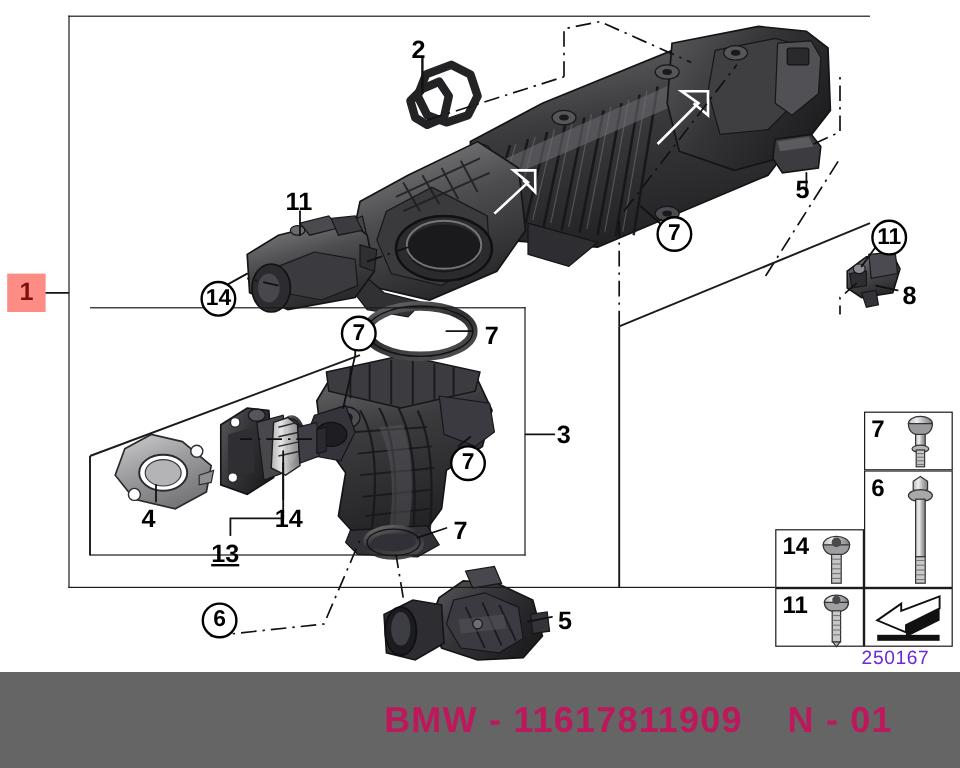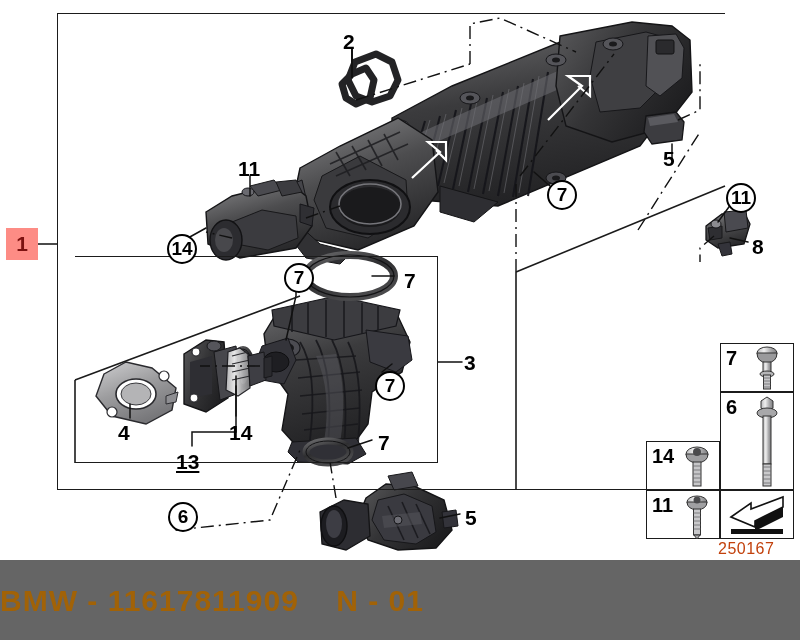--- a/index.html
+++ b/index.html
@@ -15,22 +15,22 @@
   }
   
   #footer-bar {
     position: absolute; left: 0; top: 560px;
     width: 800px; height: 80px;
     background: #656565;
   }
   #footer-text {
     position: absolute; left: 0; top: 584px;
     width: 744px;
-    text-align: left;
-    color: #a16207;
+    text-align: right;
+    color: #be185d;
     font-size: 30px;
     font-weight: bold;
     letter-spacing: 1px;
     white-space: pre;
   }
   
   .frame {
     position: absolute;
     box-sizing: border-box;
     border: 1.6px solid #1b1b1b;
@@ -88,21 +88,21 @@
   }
   .lg-num {
     position: absolute;
     left: 5px; top: 3px;
     font-size: 20px; font-weight: bold; color: #000;
   }
   #legend-id {
     position: absolute;
     left: 718px; top: 540px;
     font-size: 16px;
-    color: #c2410c;
+    color: #6d28d9;
     letter-spacing: 0.5px;
   }
 </style>
 </head>
 <body>
 
 <div id="screen">
 
   <svg class="overlay" viewBox="0 0 800 640">
     <defs>

